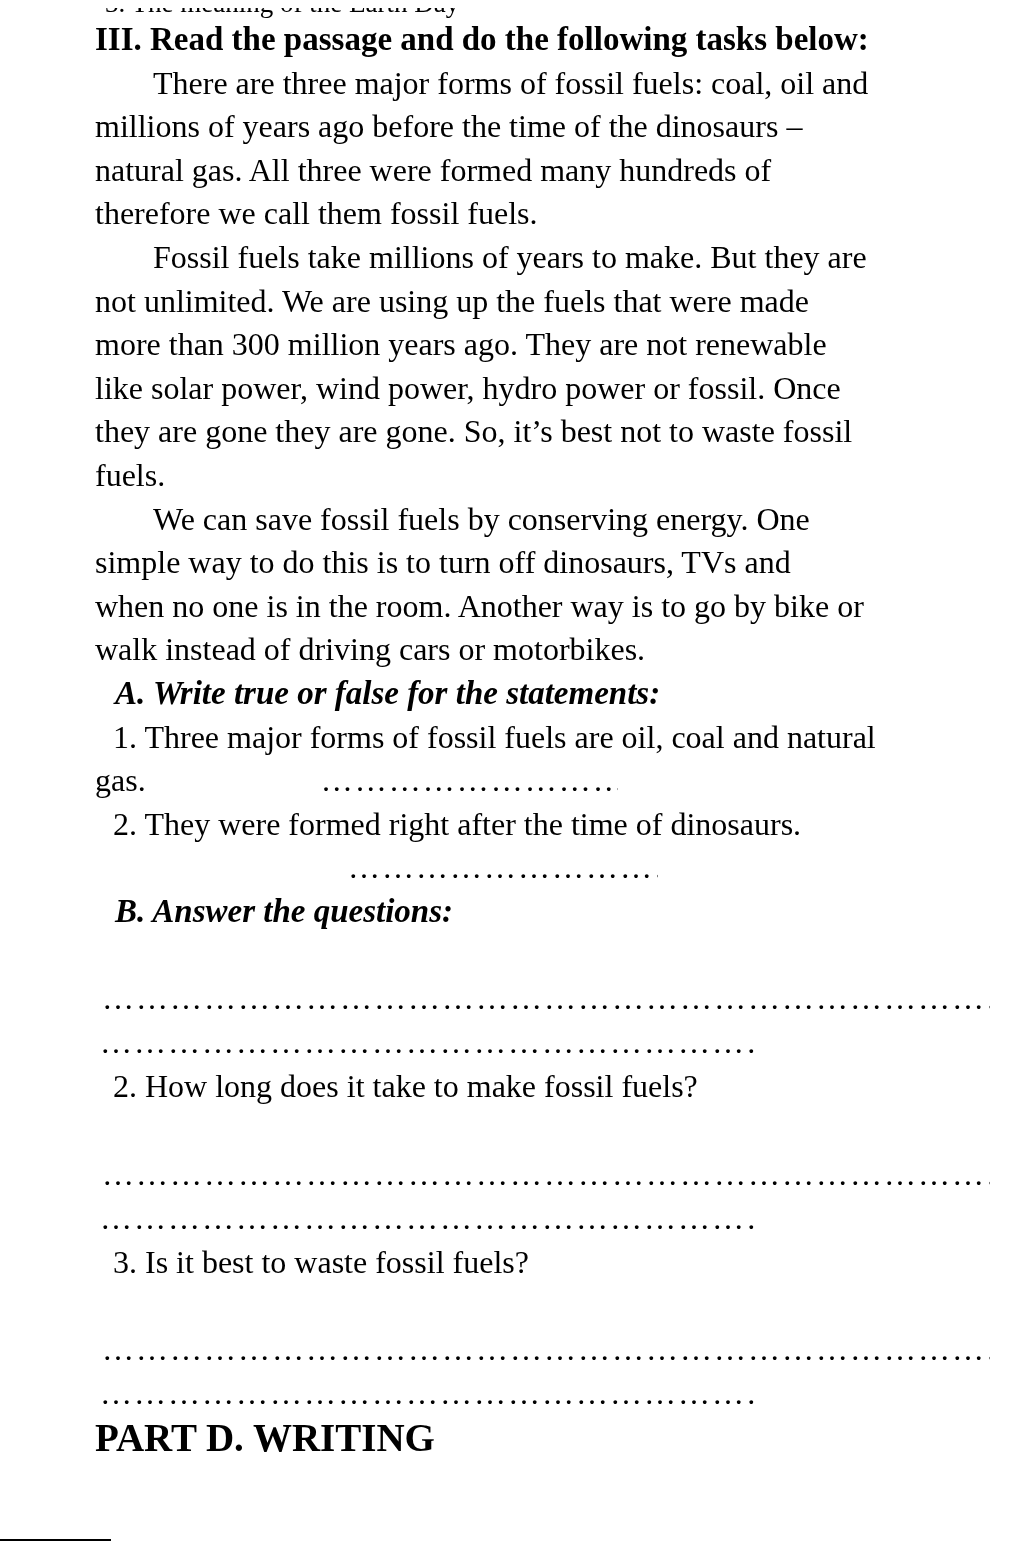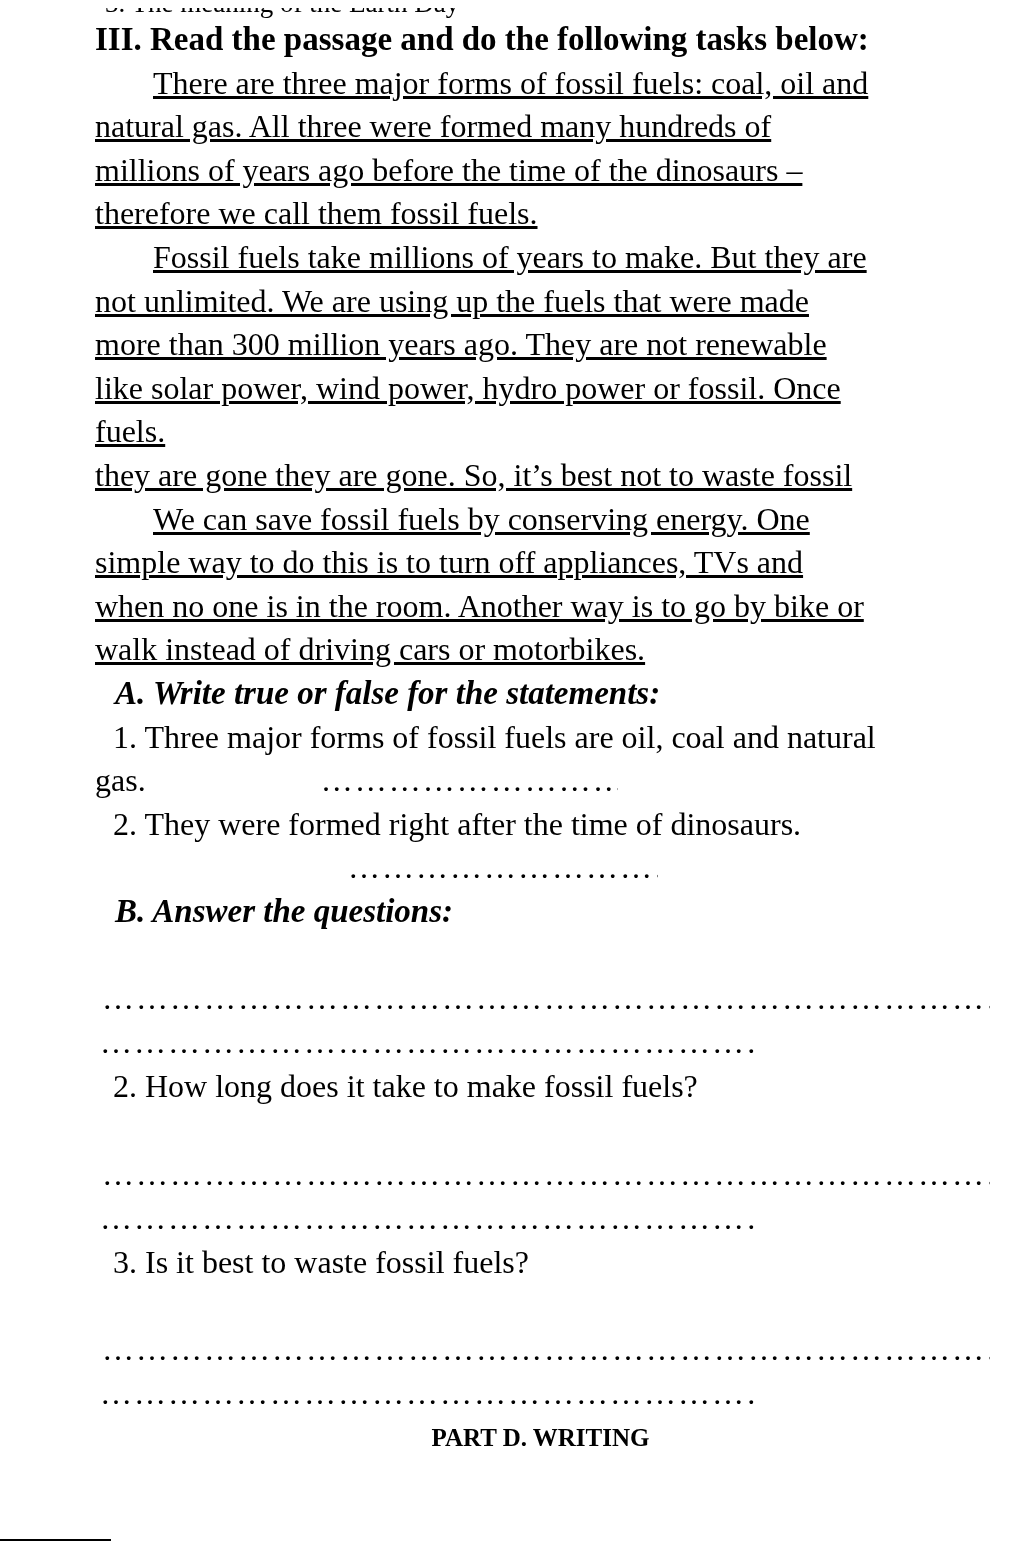--- a/index.html
+++ b/index.html
@@ -21,21 +21,21 @@
     box-sizing: border-box;
     padding: 0 38px 0 95px;
     font-size: 32px;
     line-height: 43.6px;
   }
   .section-heading {
     font-weight: bold;
     font-size: 33px;
     white-space: nowrap;
   }
-  .pline { white-space: nowrap; text-decoration: underline; }
+  .pline { white-space: nowrap; }
   .pline.first { padding-left: 58px; }
   .task-heading {
     font-weight: bold;
     font-style: italic;
     font-size: 33px;
     padding-left: 20px;
     white-space: nowrap;
   }
   .qline { padding-left: 18px; white-space: nowrap; }
   .noindent { padding-left: 0; }
@@ -52,23 +52,23 @@
   .dots-line {
     overflow: hidden;
     white-space: nowrap;
     height: 44px;
     letter-spacing: 2px;
   }
   .dots-long  { margin-left: 7px; width: 888px; }
   .dots-short { margin-left: 5px; width: 655px; }
   .spacer { height: 43.6px; }
   .partd-heading {
-    text-align: center;
+    text-align: left;
     font-weight: bold;
-    font-size: 25px;
+    font-size: 39px;
   }
   .clip-top-line {
     position: absolute;
     top: -20px;
     left: 105px;
     font-size: 27px;
     white-space: nowrap;
   }
   .clip-bottom-line {
     position: absolute;
@@ -92,33 +92,33 @@
 
 <div class="page">
 
   <div class="clip-top-line">3. The meaning of the Earth Day</div>
 
   <div class="content">
 
     <div class="section-heading">III. Read the passage and do the following tasks below:</div>
 
     <div class="pline first">There are three major forms of fossil fuels: coal, oil and</div>
+    <div class="pline">millions of years ago before the time of the dinosaurs –</div>
     <div class="pline">natural gas. All three were formed many hundreds of</div>
-    <div class="pline">millions of years ago before the time of the dinosaurs –</div>
     <div class="pline">therefore we call them fossil fuels.</div>
 
     <div class="pline first">Fossil fuels take millions of years to make. But they are</div>
     <div class="pline">not unlimited. We are using up the fuels that were made</div>
     <div class="pline">more than 300 million years ago. They are not renewable</div>
     <div class="pline">like solar power, wind power, hydro power or fossil. Once</div>
+    <div class="pline">they are gone they are gone. So, it’s best not to waste fossil</div>
     <div class="pline">fuels.</div>
-    <div class="pline">they are gone they are gone. So, it’s best not to waste fossil</div>
 
     <div class="pline first">We can save fossil fuels by conserving energy. One</div>
-    <div class="pline">simple way to do this is to turn off appliances, TVs and</div>
+    <div class="pline">simple way to do this is to turn off dinosaurs, TVs and</div>
     <div class="pline">when no one is in the room. Another way is to go by bike or</div>
     <div class="pline">walk instead of driving cars or motorbikes.</div>
 
     <div class="task-heading">A. Write true or false for the statements:</div>
 
     <div class="qline">1. Three major forms of fossil fuels are oil, coal and natural</div>
 
     <div class="qline noindent">
       <span>gas.</span><span class="blank-inline s1-blank">………………………………</span>
     </div>

